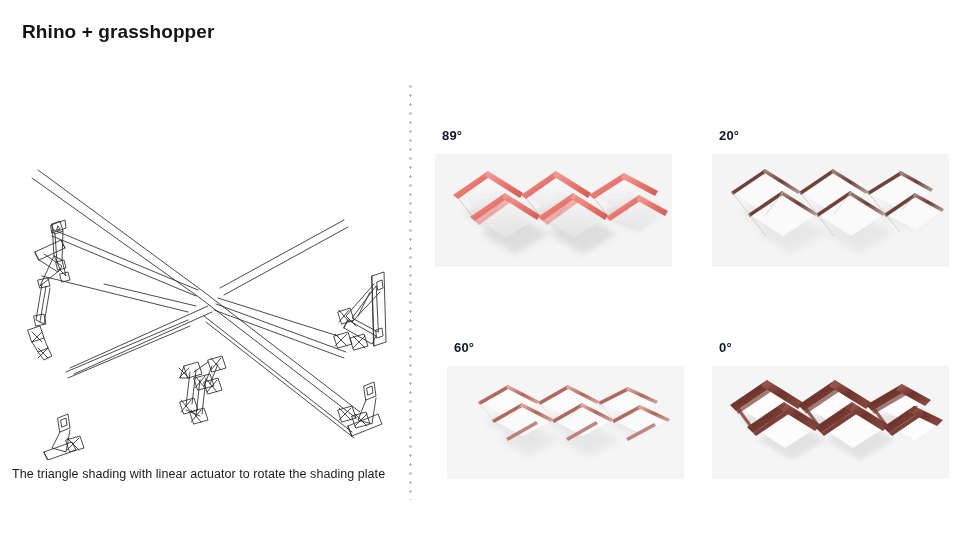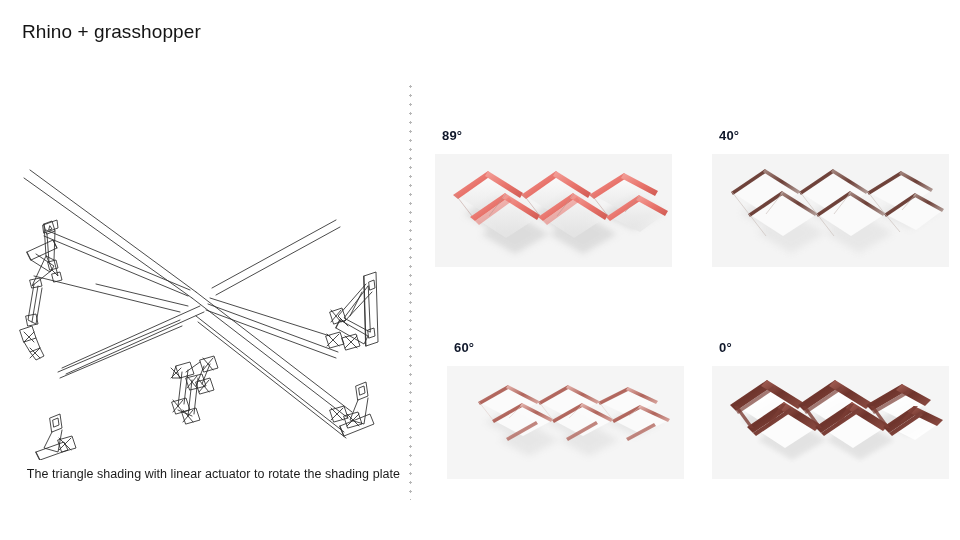--- a/index.html
+++ b/index.html
@@ -17,46 +17,45 @@
     color: #1a1a1a;
     -webkit-font-smoothing: antialiased;
   }
 
   
   #slide-title {
     position: absolute;
     left: 22px;
     top: 21px;
     font-size: 19px;
-    font-weight: 400;
+    font-weight: 700;
     letter-spacing: 0.1px;
     color: #141414;
     line-height: 1.2;
   }
 
   
   #divider {
     position: absolute;
     left: 409px;
     top: 85px;
     width: 3px;
     height: 415px;
     background-image: radial-gradient(circle at 1.5px 1.5px, #b7b7b7 1.2px, rgba(255,255,255,0) 1.4px);
     background-size: 3px 9px;
     background-repeat: repeat-y;
   }
 
   
   #left-pane {
     position: absolute;
-    left: 0;
+    left: 8px;
     top: 80px;
     width: 400px;
     height: 420px;
-    text-align: right;
   }
   #cad-drawing {
     position: absolute;
     left: 0;
     top: 0;
     width: 400px;
     height: 380px;
     display: block;
   }
   #left-caption {
@@ -305,21 +304,21 @@
 
         <g stroke="#b9948f" stroke-width="0.6" fill="none" opacity="0.85">
           <path d="M54 62 L71 40 M122 62 L139 40 M190 58 L205 42"></path>
           <path d="M20 40 L37 62 M88 40 L105 62 M156 40 L173 62"></path>
         </g>
       </svg>
     </div>
   </div>
 
   <div class="render-cell c01">
-    <div class="angle-label">40°</div>
+    <div class="angle-label">20°</div>
     <div class="render-frame">
       <svg viewBox="0 0 237 113" preserveAspectRatio="none">
         <defs>
           <filter id="sh30" x="-40%" y="-40%" width="190%" height="190%">
             <feGaussianBlur stdDeviation="3.6"></feGaussianBlur>
           </filter>
           <linearGradient id="g30a" x1="0" y1="0" x2="1" y2="1">
             <stop offset="0%" stop-color="#a98d86"></stop>
             <stop offset="50%" stop-color="#6d4038"></stop>
             <stop offset="100%" stop-color="#b6a39e"></stop>

